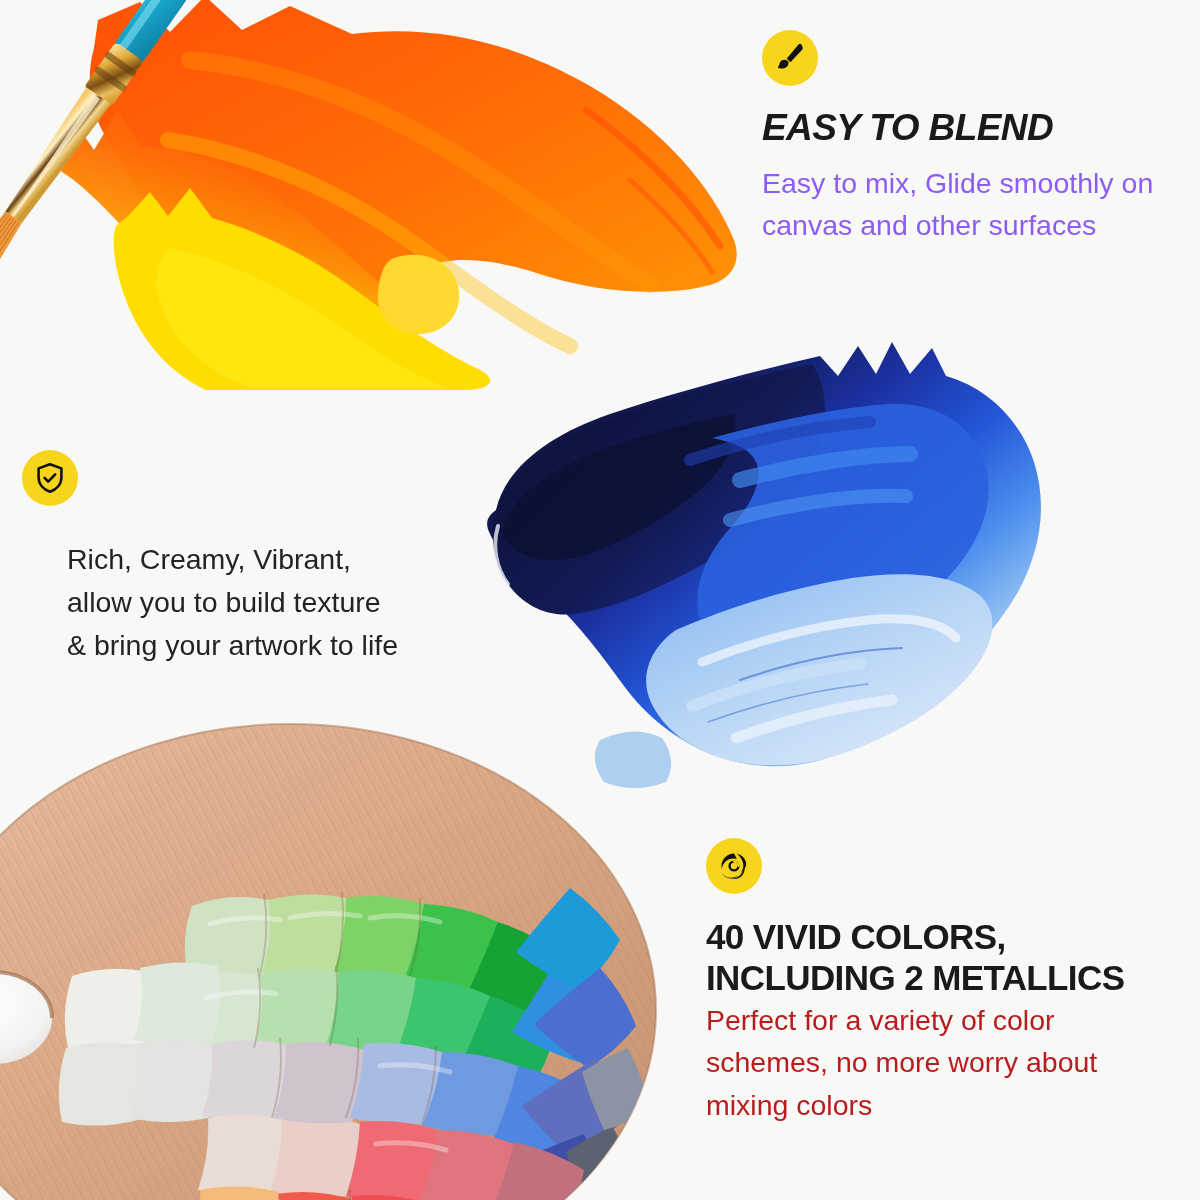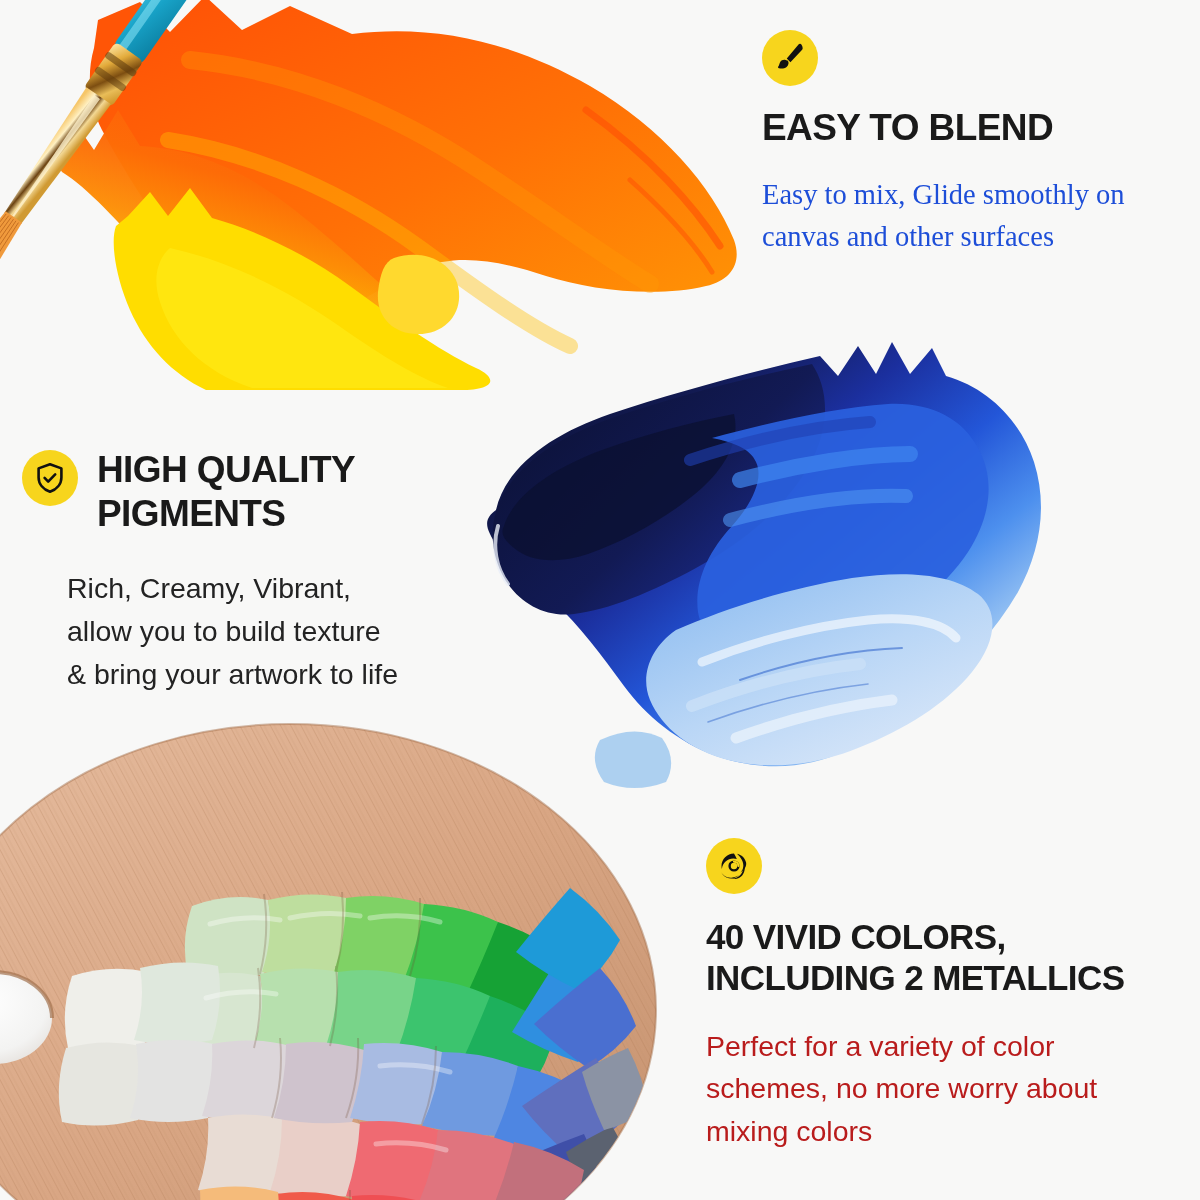--- a/index.html
+++ b/index.html
@@ -37,32 +37,32 @@
     font-size:28.5px;
     line-height:1.5;
     color:#232323;
     margin:0;
     white-space:pre-line;
   }
 
   
   #blk-blend{left:762px;top:30px;width:420px;}
   #blk-blend .badge{margin-bottom:20px;}
-  #blk-blend .f-head{margin-bottom:24px;}
+  #blk-blend .f-head{margin-bottom:12px;font-style:italic;}
 
   
   #blk-pigments{left:22px;top:448px;width:480px;}
   #blk-pigments .row{display:flex;align-items:flex-start;gap:19px;}
   #blk-pigments .badge{margin-top:2px;}
   #blk-pigments .f-body{margin-top:32px;margin-left:45px;}
 
   
   #blk-colors{left:706px;top:838px;width:470px;}
   #blk-colors .badge{margin-bottom:22px;}
-  #blk-colors .f-head{margin-bottom:26px;font-size:35px;}
+  #blk-colors .f-head{font-size:35px;}
 
   
   #art-orange{position:absolute;left:-10px;top:-10px;width:780px;height:400px;}
   #art-blue{position:absolute;left:440px;top:330px;width:640px;height:440px;}
   #art-palette{position:absolute;left:-40px;top:718px;width:740px;height:500px;}
   svg.art{display:block;width:100%;height:100%;overflow:visible;}
 </style>
 </head>
 <body style="background: rgb(248, 248, 247);">
 
@@ -348,34 +348,32 @@
 
   <div class="feature" id="blk-blend">
     <div class="badge" style="background: rgb(247, 213, 29);">
       <svg width="34" height="34" viewBox="0 0 34 34" aria-hidden="true">
         <path d="M28.4 3.4c-1.0-1.0-2.4-0.6-3.3 0.5L13.8 17.6l3.6 3.6L28.9 9.0c1.0-1.0 1.3-2.4 -0.5-5.6z" fill="#111111"></path>
         <path d="M12.6 18.9c-2.1-0.6-4.3 0.2-5.4 2.1-0.9 1.5-0.8 3.2-1.9 4.4-0.6 0.7-0.2 1.6 0.7 1.8
                  2.6 0.6 5.6 0.3 7.6-1.3 2.1-1.7 2.5-4.3 1.3-6.1l-2.3-0.9z" fill="#111111"></path>
       </svg>
     </div>
     <h2 class="f-head" style="color: rgb(26, 26, 26);">EASY TO BLEND</h2>
-    <p class="f-body" style="color: #1d4ed8; font-family: Liberation Serif, serif;">Easy to mix, Glide smoothly on
+    <p class="f-body" style="color: #8b5cf6;">Easy to mix, Glide smoothly on
 canvas and other surfaces</p>
   </div>
 
   <div class="feature" id="blk-pigments">
     <div class="row">
       <div class="badge" style="background: rgb(247, 213, 29);">
         <svg width="34" height="34" viewBox="0 0 34 34" aria-hidden="true">
           <path d="M17 3.2 5.6 7.4v9.0c0 6.6 4.7 12.0 11.4 14.4 6.7-2.4 11.4-7.8 11.4-14.4V7.4L17 3.2z" fill="none" stroke="#111111" stroke-width="2.6" stroke-linejoin="round"></path>
           <path d="M11.6 16.9l3.6 3.7 7.0-7.2" fill="none" stroke="#111111" stroke-width="2.6" stroke-linecap="round" stroke-linejoin="round"></path>
         </svg>
       </div>
-      <h2 class="f-head" style="color: rgb(26, 26, 26);">HIGH QUALITY
-PIGMENTS</h2>
     </div>
     <p class="f-body" style="color: rgb(35, 35, 35);">Rich, Creamy, Vibrant,
 allow you to build texture
 &amp; bring your artwork to life</p>
   </div>
 
   <div class="feature" id="blk-colors">
     <div class="badge" style="background: rgb(247, 213, 29);">
       <svg width="34" height="34" viewBox="0 0 34 34" aria-hidden="true">
         <path d="M17 4.5C10.1 4.5 4.5 10.1 4.5 17c0 1.0 0.1 2.0 0.4 2.9

